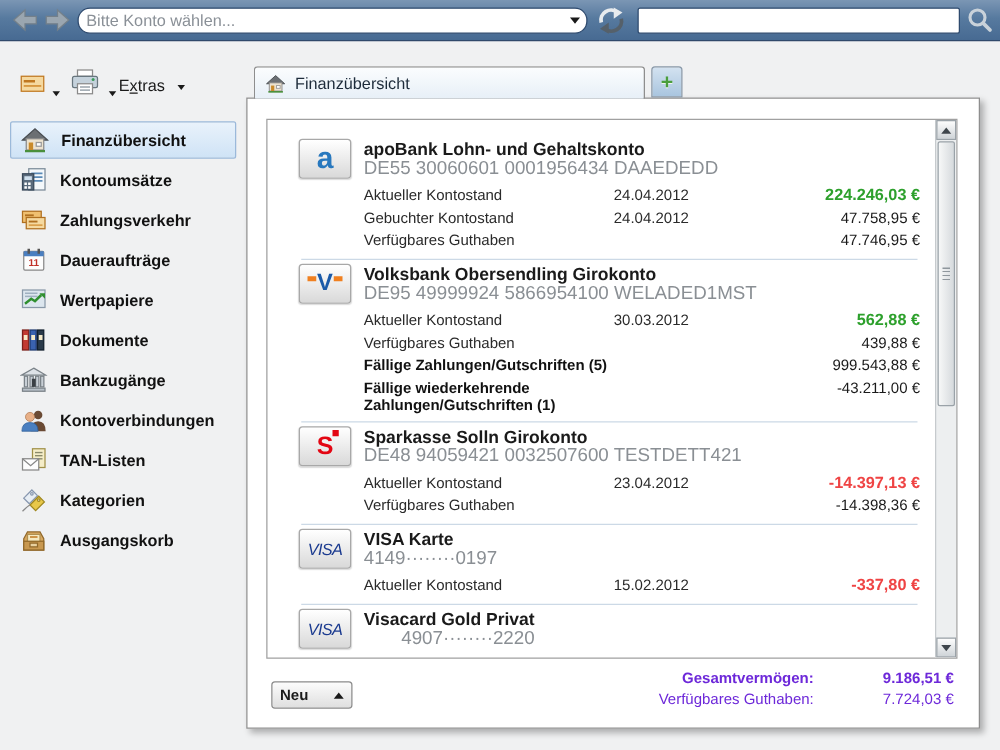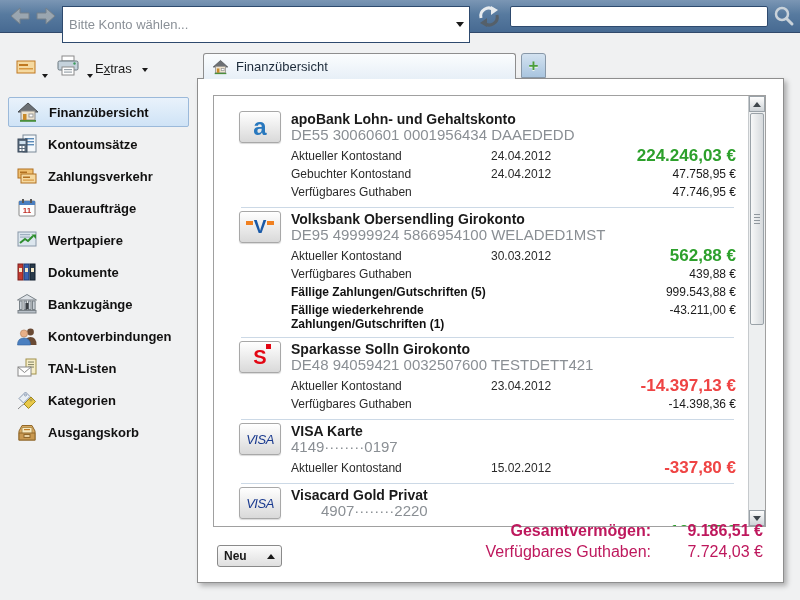--- a/index.html
+++ b/index.html
@@ -7,22 +7,22 @@
   *{box-sizing:border-box;}
 
   
   .topbar{position:absolute;left:0;top:0;width:800px;height:33px;
     background:linear-gradient(#7democ, #000);
     background:linear-gradient(#7b96b4 0%,#577a9f 45%,#476a92 100%);
     border-bottom:1px solid #30496b;}
   .navbtn{position:absolute;top:6px;width:24px;height:20px;cursor:default;}
   .navbtn svg{display:block;}
   .nav-back{left:8px;} .nav-fwd{left:34px;}
-  .combo{position:absolute;left:62px;top:6px;width:408px;height:37px;background:#fff;
-    border:1px solid #2e4a6e;border-radius:0;display:flex;align-items:center;}
+  .combo{position:absolute;left:62px;top:6px;width:408px;height:21px;background:#fff;
+    border:1px solid #2e4a6e;border-radius:10px;display:flex;align-items:center;}
   .combo-text{flex:1;padding-left:6px;font-size:13px;color:#8a9097;white-space:nowrap;overflow:hidden;}
   .combo-arrow{width:18px;height:100%;display:flex;align-items:center;justify-content:center;}
   .tri-dn{width:0;height:0;border-left:4px solid transparent;border-right:4px solid transparent;border-top:5px solid #1a1a1a;}
   .refresh{position:absolute;left:475px;top:4px;width:28px;height:25px;}
   .searchbox{position:absolute;left:510px;top:6px;width:258px;height:21px;background:#fff;
     border:1px solid #2e4a6e;border-radius:2px;font-size:13px;padding:0 5px;color:#333;outline:none;}
   .magbtn{position:absolute;left:772px;top:5px;width:24px;height:23px;}
 
   
   .tool2{position:absolute;left:0;top:34px;width:197px;height:50px;}
@@ -66,21 +66,21 @@
   .etitle{font-size:14px;font-weight:bold;color:#1a1a1a;line-height:16px;}
   .esub{font-size:15px;color:#8a8f94;line-height:14px;margin-top:1px;text-align:right;}
   .erows{margin-left:52px;margin-top:4px;}
   .erow{display:flex;align-items:flex-start;line-height:18px;font-size:12px;color:#2a2a2a;}
   .erow .rl{width:200px;flex:none;}
   .erow .rl.bl{font-weight:bold;color:#111;}
   .erow.tall .rl{line-height:14px;padding-top:2px;}
   .erow.tall{min-height:30px;}
   .erow .rd{flex:none;}
   .erow .rv{margin-left:auto;text-align:right;color:#1a1a1a;}
-  .rv.main{font-weight:bold;font-size:17px;}
+  .rv.main{font-weight:bold;font-size:13px;}
   .rv.pos{color:#2da02c;}
   .rv.neg{color:#ef4444;}
   .sep{border-top:1px solid #ccd9e6;margin:0 2px;}
 
   
   .lg-apo{font-size:24px;font-weight:bold;color:#2878be;line-height:24px;font-family:"Liberation Sans",sans-serif;}
   .lg-visa{font-size:13px;font-weight:normal;font-style:italic;color:#1a3a8f;letter-spacing:-0.5px;}
   .lg-spk{font-size:20px;font-weight:bold;color:#e30613;position:relative;line-height:20px;}
   .lg-spk::after{content:"";position:absolute;right:-4px;top:-3px;width:5px;height:5px;background:#e30613;}
   .lg-vb{font-size:19px;font-weight:bold;color:#1a5aa8;position:relative;line-height:20px;}
@@ -97,21 +97,21 @@
   .sthumb{position:absolute;left:1px;top:17px;width:14px;height:212px;
     background:linear-gradient(90deg,#f7f8f8,#d6dadd);border:1px solid #9aa2a8;border-radius:2px;}
   .grip{position:absolute;left:3px;right:3px;top:50%;margin-top:-5px;height:10px;
     background:repeating-linear-gradient(#8f979d 0 1px,transparent 1px 3px);}
 
   
   .neu{position:absolute;left:19px;top:466px;width:65px;height:22px;
     background:linear-gradient(#fcfcfc,#dfdfdf);border:1px solid #8a8a8a;border-radius:3px;
     font-size:12px;color:#1a1a1a;display:flex;align-items:center;padding:0 6px;font-family:inherit;font-weight:bold;}
   .neu-arrow{margin-left:auto;width:0;height:0;border-left:4px solid transparent;border-right:4px solid transparent;border-bottom:5px solid #1a1a1a;}
-  .totals{position:absolute;right:20px;top:443px;display:grid;grid-template-columns:auto 112px;row-gap:3px;font-size:16px;color:#be185d;}
+  .totals{position:absolute;right:20px;top:456px;display:grid;grid-template-columns:auto 112px;row-gap:3px;font-size:12px;color:#6d28d9;}
   .totals .tl{text-align:right;}
   .totals .tv{text-align:right;}
   .totals .strong{font-weight:bold;}
 </style>
 </head>
 <body>
 
 <div class="topbar">
   <div class="navbtn nav-back">
     <svg width="24" height="20" viewBox="0 0 24 20">

